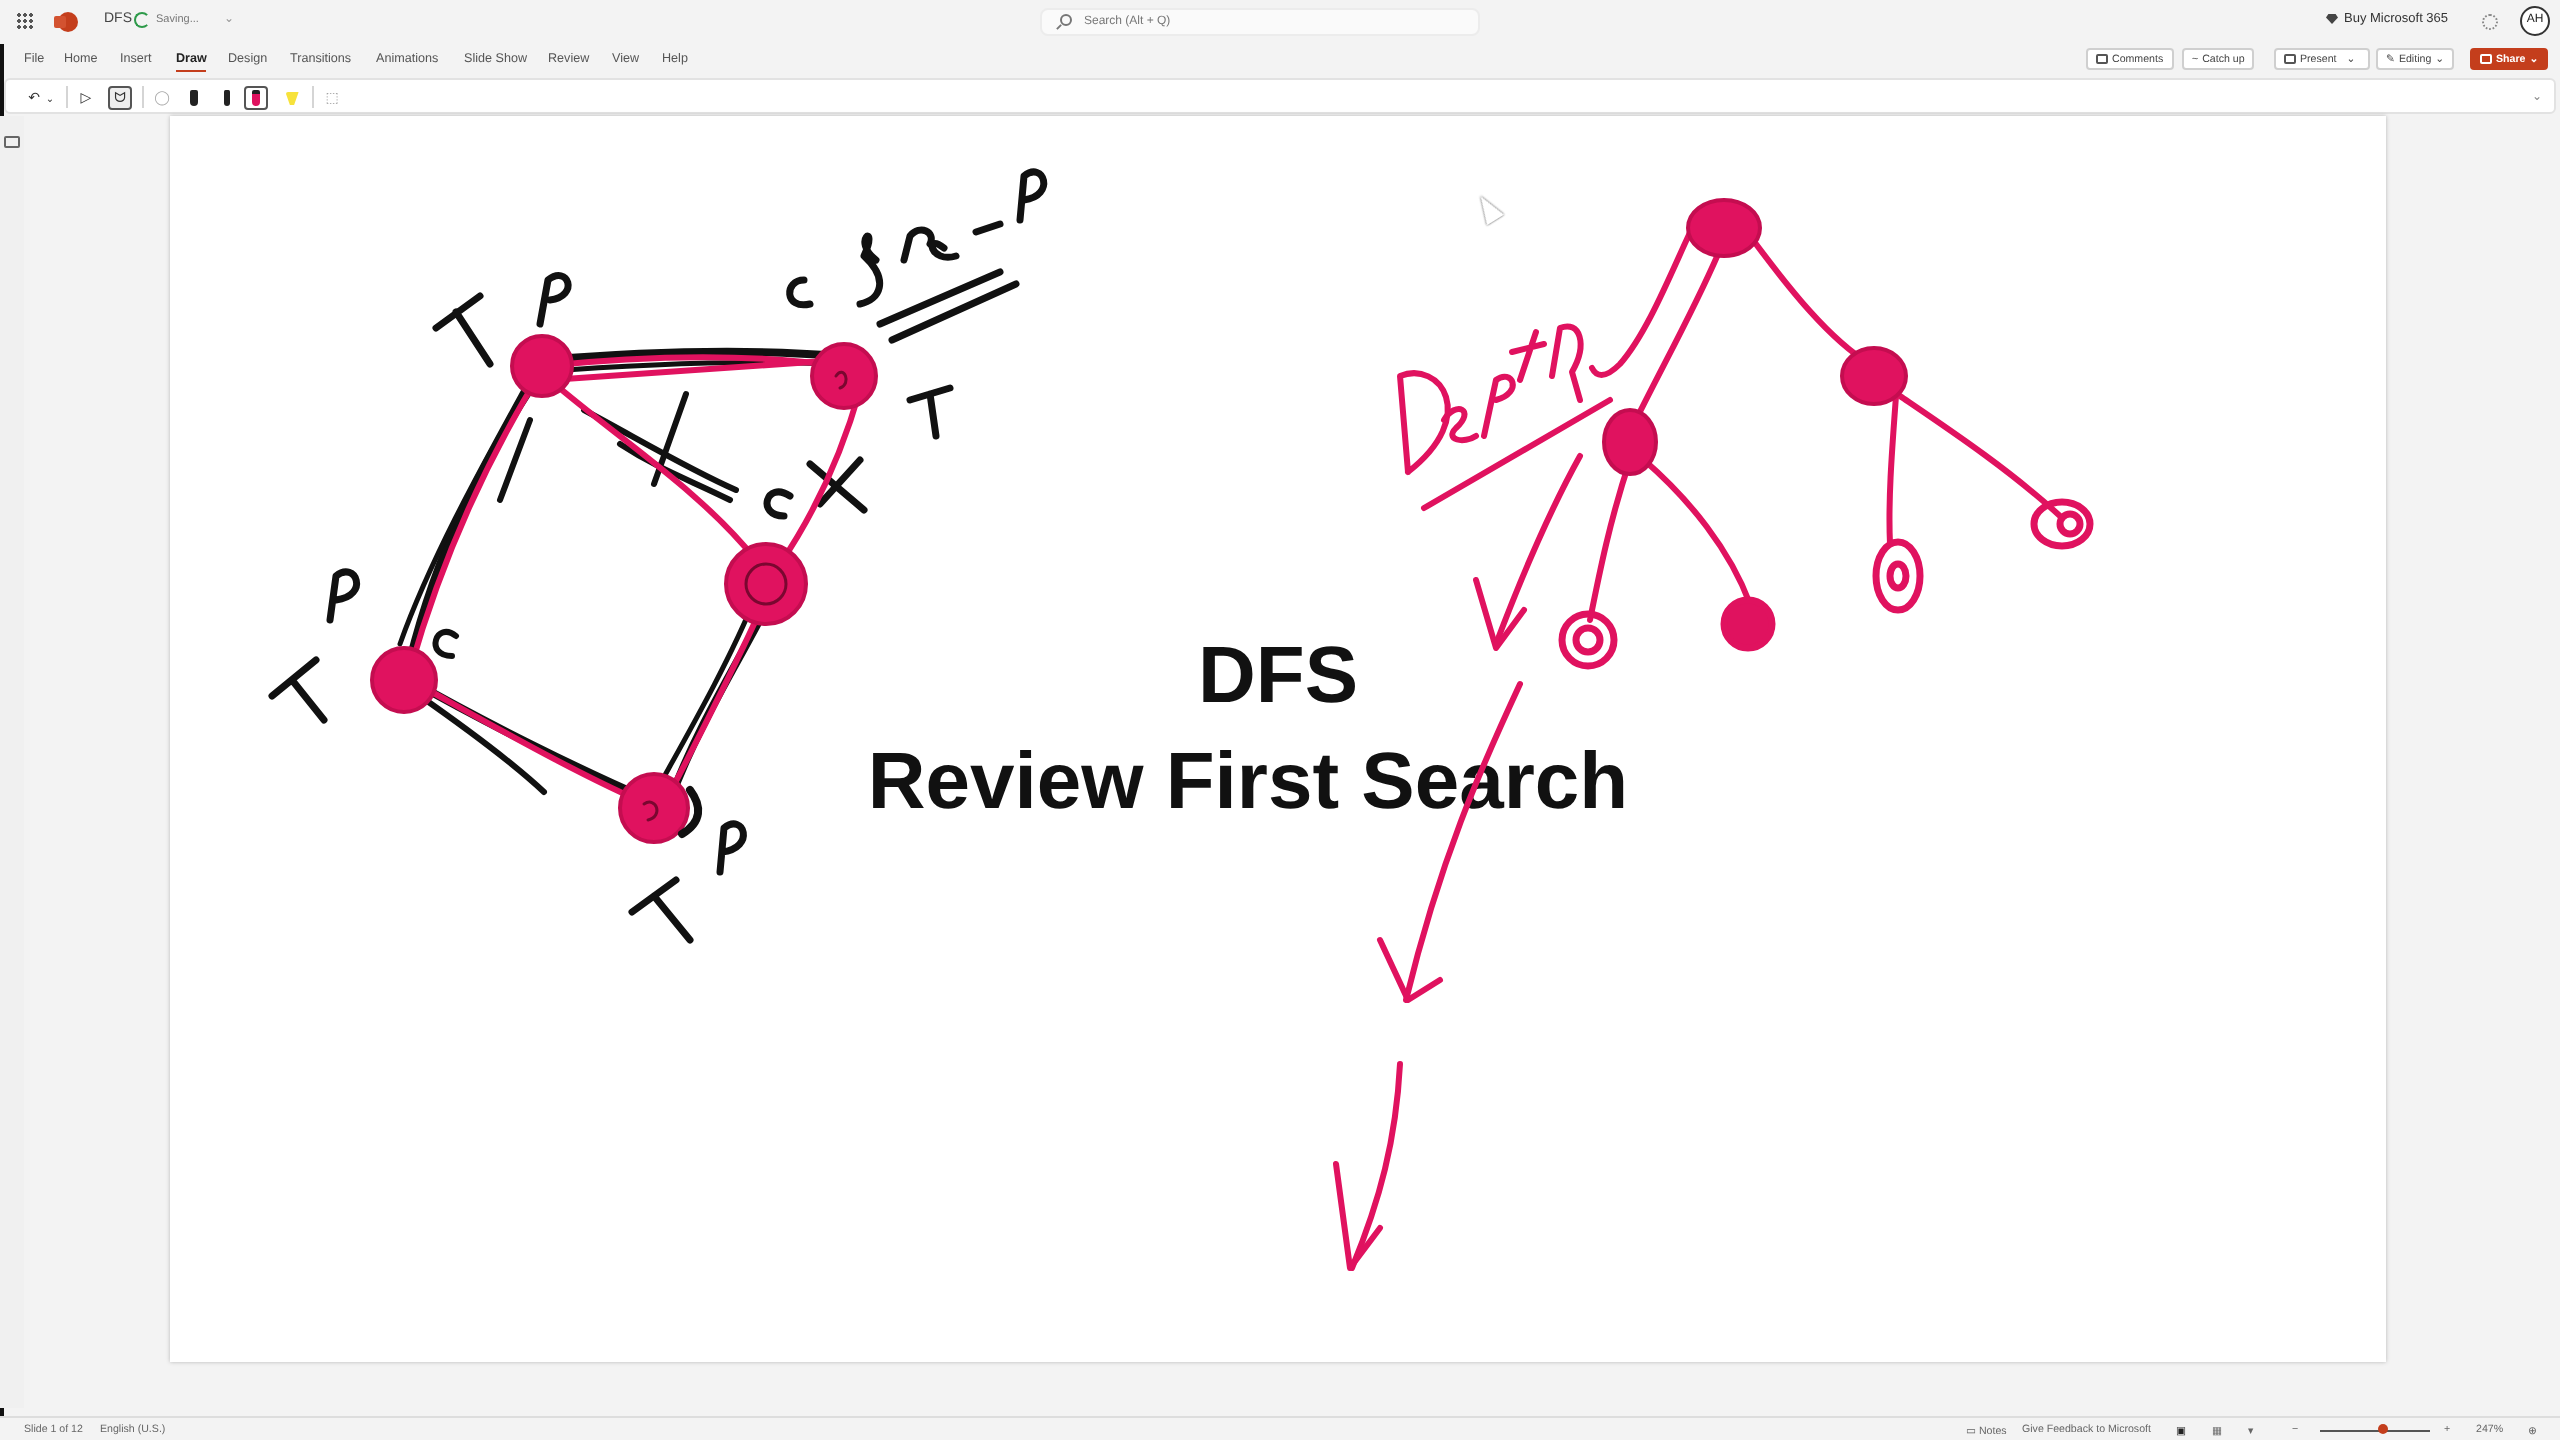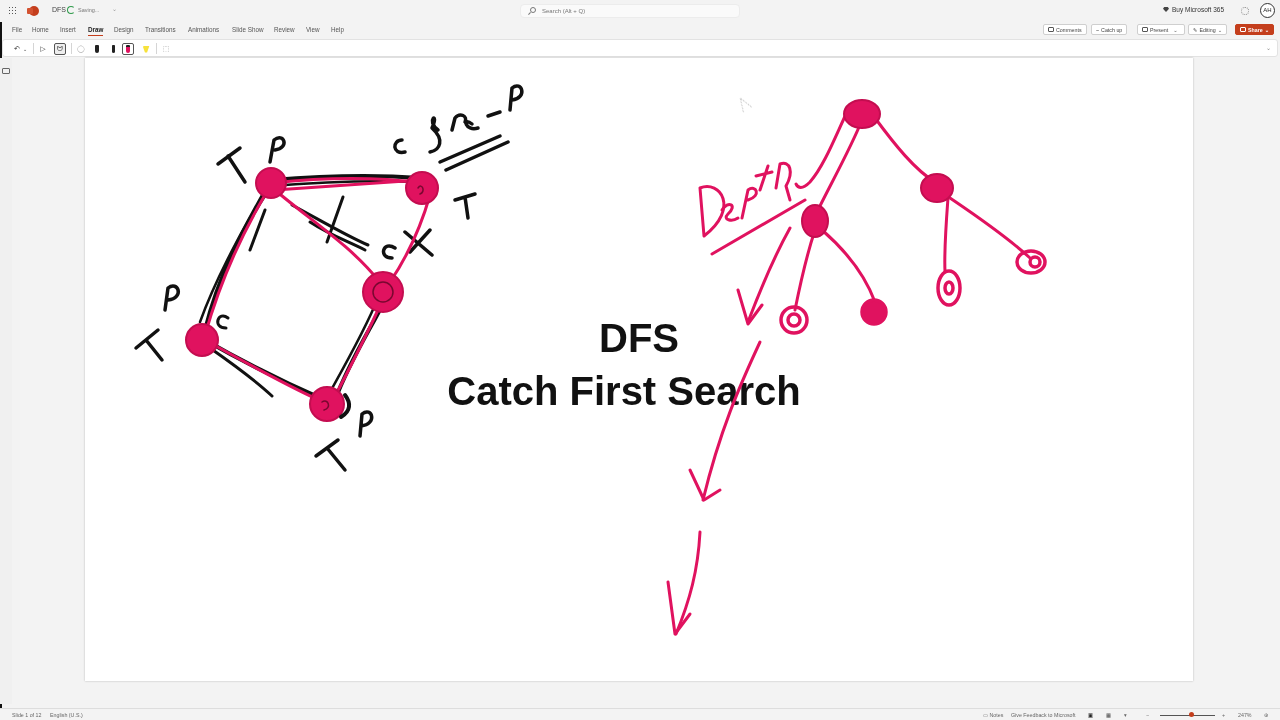--- a/index.html
+++ b/index.html
@@ -146,21 +146,21 @@
 </div>
 
 <div class="canvas-area"></div>
 <div class="leftstrip">
   <span class="thumb-icon"></span>
 </div>
 <div class="vscroll"></div>
 
 <div class="slide">
   <div class="slide-title t1">DFS</div>
-  <div class="slide-title t2">Catch First Search</div>
+  <div class="slide-title t2">Review First Search</div>
 </div>
 
 <svg class="ink" viewBox="0 0 1280 720" fill="none" stroke-linecap="round" stroke-linejoin="round">
 
   <g stroke="#111" stroke-width="4">
     <path d="M272 180 C 320 176, 370 174, 420 178"></path>
     <path d="M270 186 C 320 182, 370 180, 418 182" stroke-width="2.5"></path>
     <path d="M268 190 C 245 225, 220 270, 205 330"></path>
     <path d="M262 195 C 240 235, 215 280, 200 322" stroke-width="2.5"></path>
     <path d="M265 210 L 250 250" stroke-width="3"></path>

